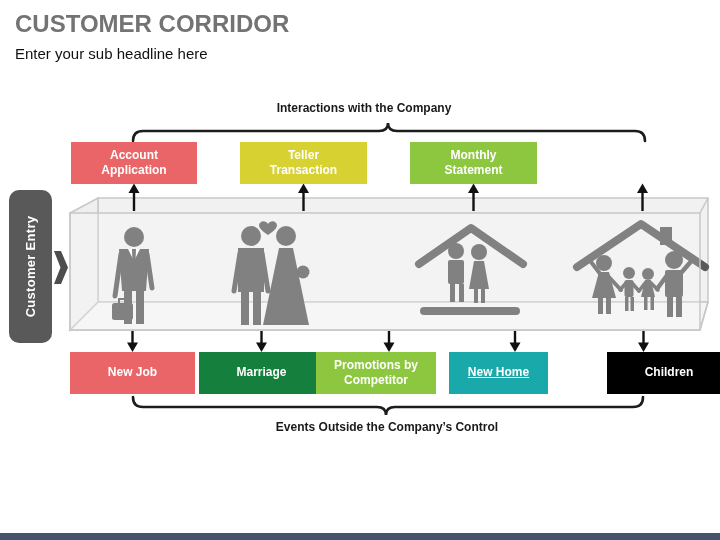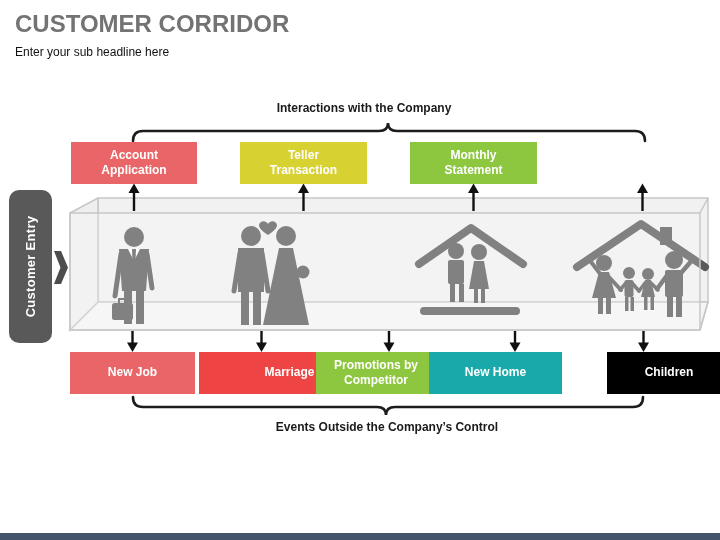--- a/index.html
+++ b/index.html
@@ -5,21 +5,21 @@
   html,body{margin:0;padding:0;background:#e8e8e8;}
   .slide{
     position:relative; width:720px; height:540px; background:#ffffff;
     font-family:"Liberation Sans", sans-serif; overflow:hidden; margin:0 auto;
   }
   .title{
     position:absolute; left:15px; top:10px; font-size:24px; font-weight:700;
     letter-spacing:0; color:#737373; margin:0;
   }
   .subtitle{
-    position:absolute; left:15px; top:45px; font-size:12px; font-weight:400; color:#111;
+    position:absolute; left:15px; top:45px; font-size:15px; font-weight:400; color:#111;
   }
   .bracket-label{
     position:absolute; text-align:center; font-weight:700; font-size:12px; color:#1a1a1a;
   }
   .bracket-label.top{ left:134px; top:101px; width:460px; }
   .bracket-label.bottom{ left:137px; top:420px; width:500px; }
   .art{ position:absolute; left:0; top:0; width:720px; height:540px; }
   .cbox{
     position:absolute; height:42px; border-radius:0; color:#fff;
     display:flex; align-items:center; justify-content:center; text-align:center;
@@ -27,21 +27,21 @@
   }
   .tbox{ top:142px; }
   .bbox{ top:352px; }
   #tb0{ left:71px;  width:126px; }
   #tb1{ left:240px; width:127px; }
   #tb2{ left:410px; width:127px; }
   #tb3{ left:580px; width:125px; }
   #bb0{ left:70px;  width:125px; }
   #bb1{ left:199px; width:125px; }
   #bb2{ left:316px; width:120px; }
-  #bb3{ left:429px; width:133px; }
+  #bb3{ left:449px; width:99px;text-decoration:underline; }
   #bb4{ left:581px; width:124px; }
   .entry-box{
     position:absolute; left:9px; top:190px; width:43px; height:153px; border-radius:10px;
     display:flex; align-items:center; justify-content:center;
   }
   .entry-box span{
     transform:rotate(-90deg); white-space:nowrap; color:#fff; font-size:13px;
     font-weight:700; letter-spacing:0.3px;
   }
   .footer-bar{
@@ -198,21 +198,21 @@
   </div>
 
   <div class="cbox tbox" id="tb0" style="background-color: rgb(233, 101, 103);">Account
 Application</div>
   <div class="cbox tbox" id="tb2" style="background-color: rgb(141, 198, 63);">Monthly
 Statement</div>
   <div class="cbox tbox" id="tb1" style="background-color: rgb(216, 209, 50);">Teller
 Transaction</div>
 
   <div class="cbox bbox" id="bb0" style="background-color: rgb(233, 101, 103); text-align: center;">New Job</div>
-  <div class="cbox bbox" id="bb1" style="background-color: #ef4444; padding-left: 28px;">Marriage</div>
+  <div class="cbox bbox" id="bb1" style="background-color: #15803d;">Marriage</div>
   <div class="cbox bbox" id="bb2" style="background-color: rgb(141, 198, 63);">Promotions by
 Competitor</div>
   <div class="cbox bbox" id="bb3" style="background-color: rgb(26, 169, 170);">New Home</div>
   <div class="cbox bbox" id="bb4" style="background-color: #000000; margin-left: 26px;">Children</div>
 
   <div class="bracket-label bottom">Events Outside the Company’s Control</div>
 
   <div class="footer-bar" style="background-color: rgb(68, 84, 106);"></div>
 </div>
 

